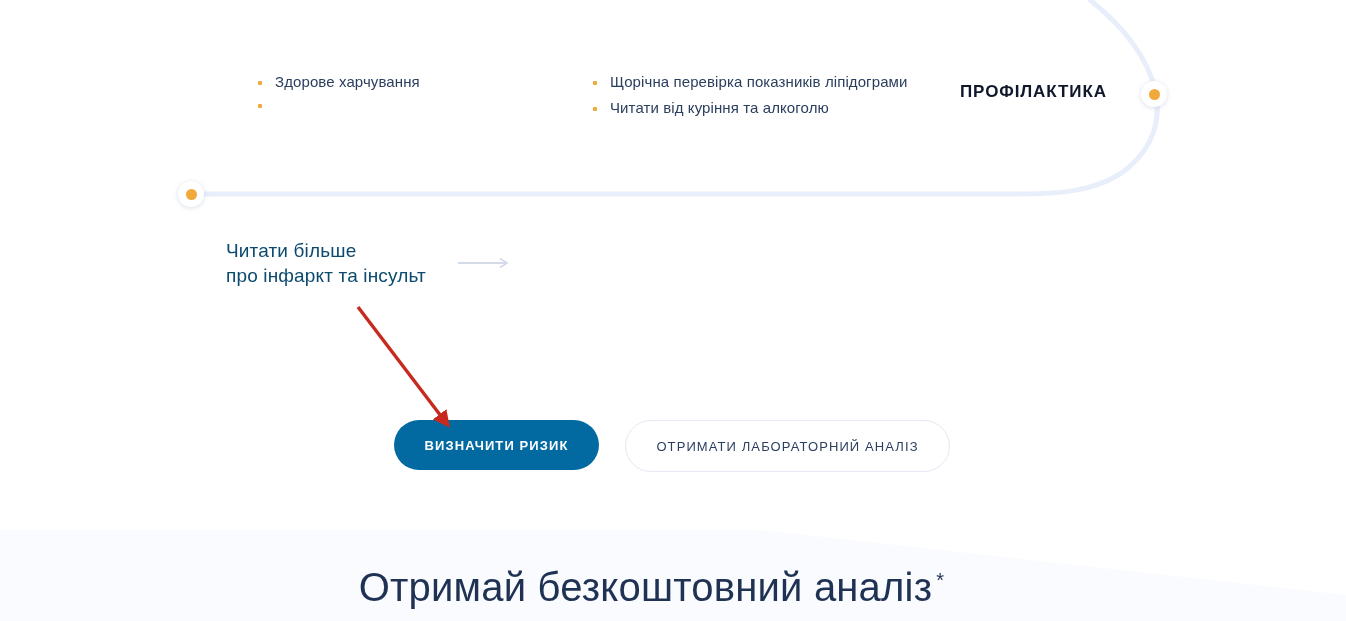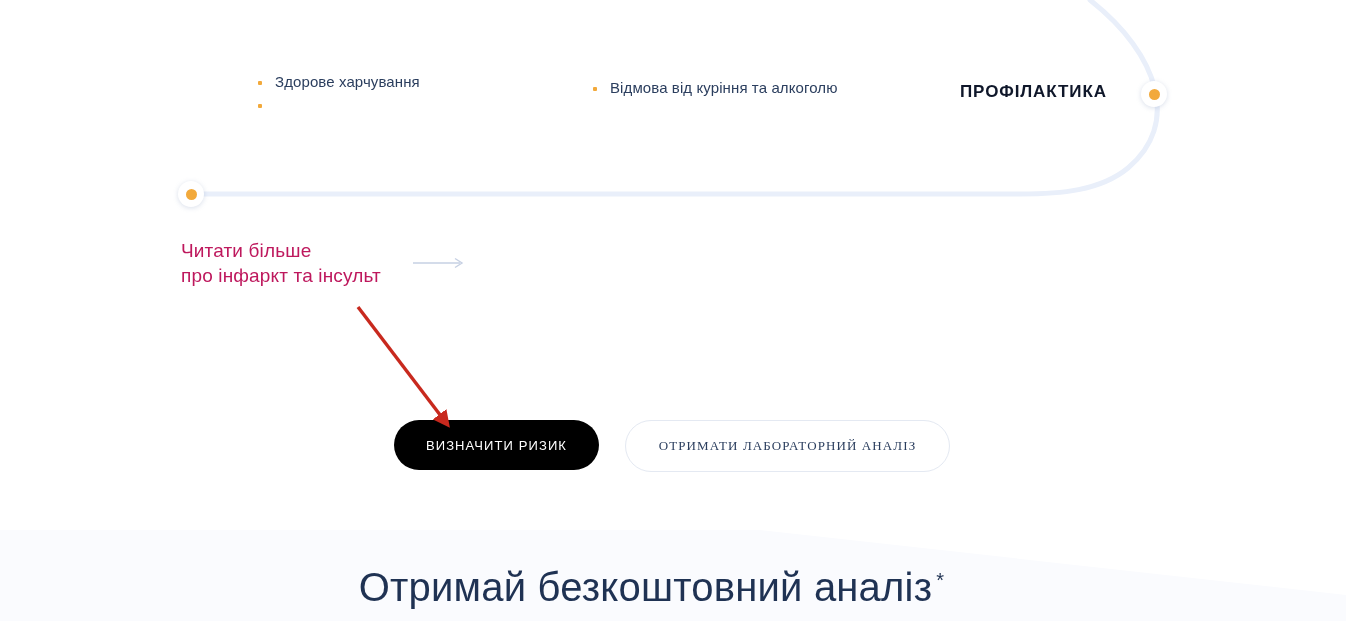--- a/index.html
+++ b/index.html
@@ -106,60 +106,62 @@
 
   
   .read-more {
     position: absolute;
     left: 181px;
     top: 238px;
     display: flex;
     align-items: center;
   }
   .read-more-text {
-    color: #be185d;
+    color: #0c4a6e;
     font-size: 19px;
     line-height: 25px;
     white-space: pre-line;
     letter-spacing: 0.15px;
+    margin-left: 45px;
   }
   .read-more-arrow {
     margin-left: 32px;
     margin-top: 2px;
     flex: 0 0 auto;
   }
 
   
   .btn-primary {
     position: absolute;
     left: 394px;
     top: 420px;
     width: 205px;
     height: 50px;
     border: none;
     border-radius: 25px;
-    background: #000000;
+    background: #0369a1;
     color: #ffffff;
     font-family: "Liberation Sans", sans-serif;
     font-size: 13px;
     letter-spacing: 1.1px;
     cursor: pointer;
     padding: 0;
+    font-weight: bold;
   }
   .btn-secondary {
     position: absolute;
     left: 625px;
     top: 420px;
     width: 325px;
     height: 52px;
     border: 1px solid #E4E9F2;
     border-radius: 26px;
     background: #ffffff;
     color: #2B3E5E;
-    font-family: Liberation Serif, serif;
+    font-family: Liberation Sans, sans-serif;
     font-size: 13px;
     letter-spacing: 1.1px;
     cursor: pointer;
     padding: 0;
   }
 
   
   .annotation-svg {
     position: absolute;
     left: 0;
@@ -207,23 +209,28 @@
     <div class="list-col col-a">
       <div class="list-item">
         <span class="bullet"></span>
         <span class="list-text">Здорове харчування</span>
       </div>
       <div class="list-item">
         <span class="bullet"></span>
       </div>
     </div>
     <div class="list-col col-b">
+      <div class="list-item">
+        <span class="bullet"></span>
+        <span class="list-text">Щорічна перевірка показників
+ліпідограми</span>
+      </div>
       <div class="list-item" style="margin-top:6px;">
         <span class="bullet"></span>
-        <span class="list-text">Відмова від куріння та алкоголю</span>
+        <span class="list-text">Читати від куріння та алкоголю</span>
       </div>
     </div>
   </div>
 
   <div class="section-tag">ПРОФІЛАКТИКА</div>
 
   <a class="read-more" href="#" style="text-decoration:none;">
     <span class="read-more-text">Читати більше
 про інфаркт та інсульт</span>
     <span class="read-more-arrow">

